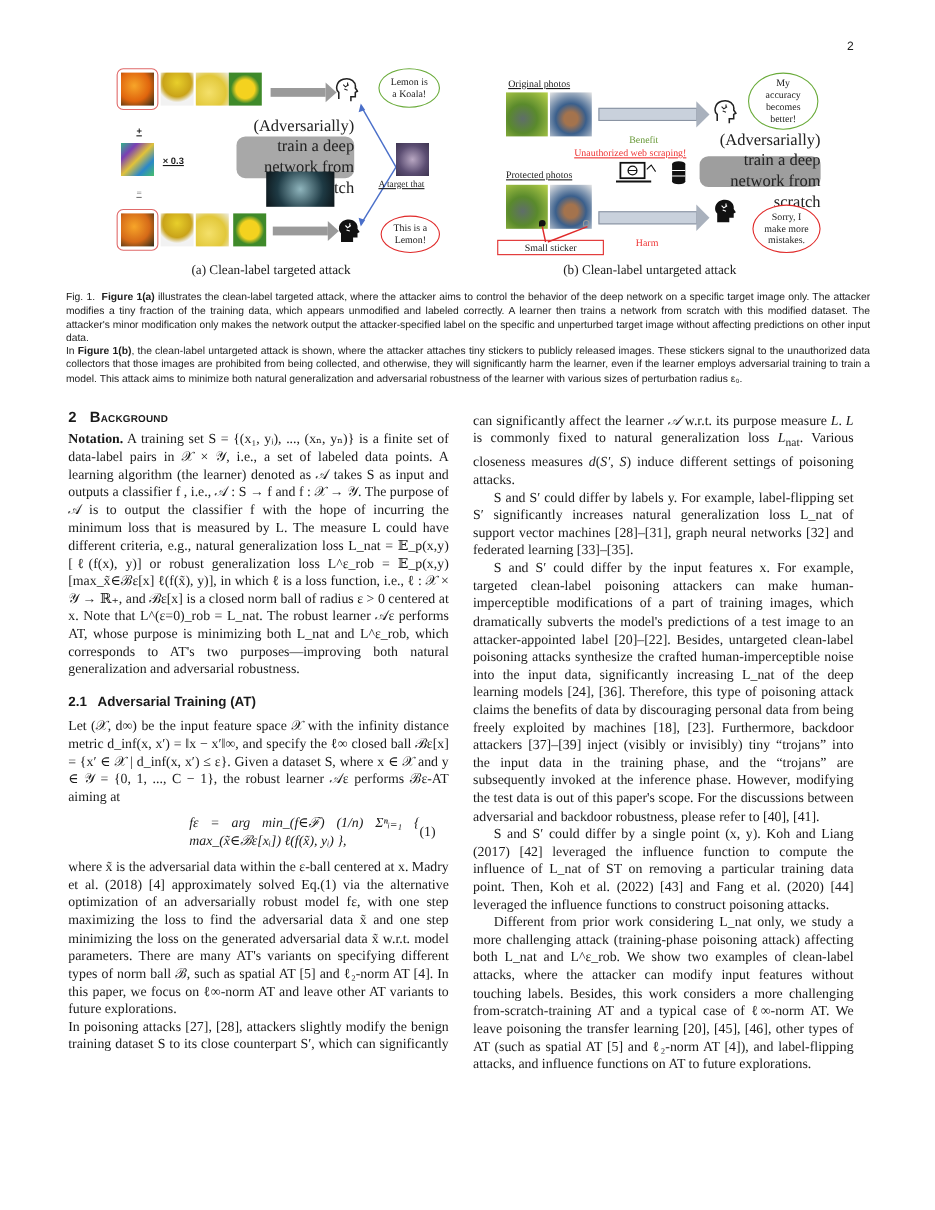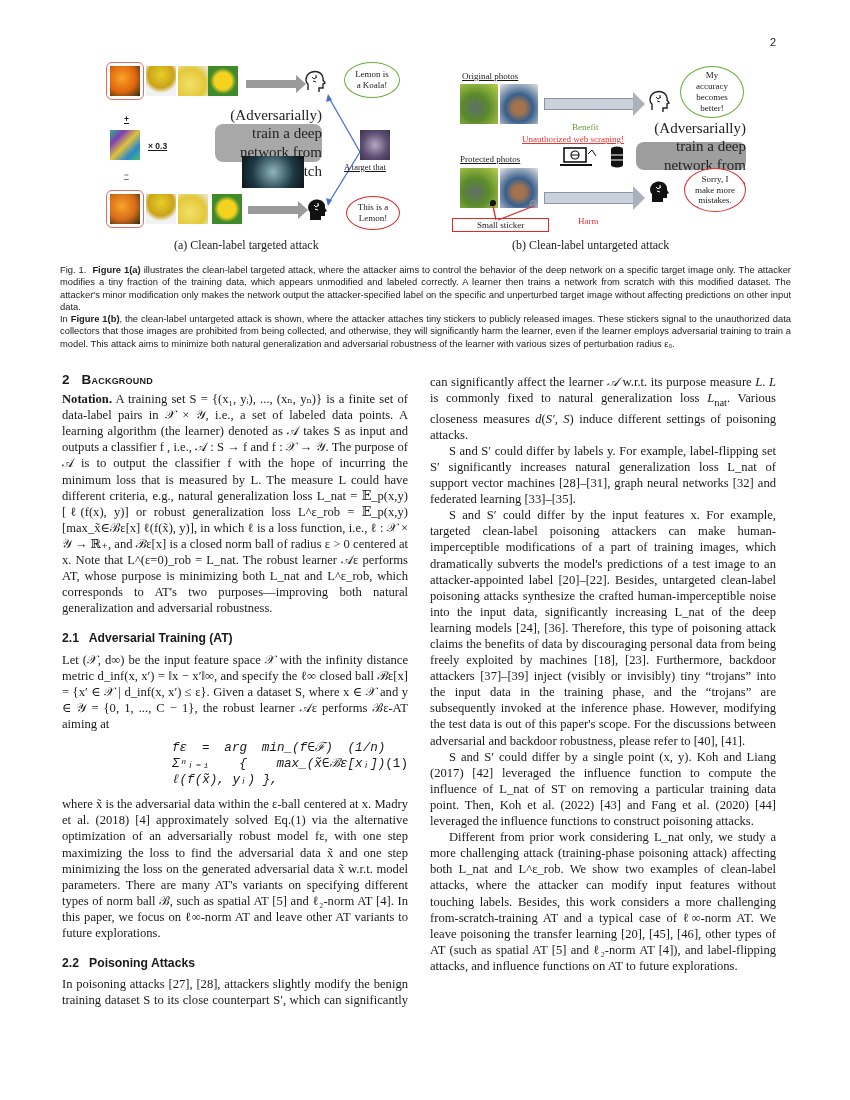--- a/index.html
+++ b/index.html
@@ -32,21 +32,21 @@
   .caption b { font-weight: bold; }
 
   
   .col { position: absolute; top: 372px; width: 346px; font-size: 12.6px; line-height: 16.1px; text-align: justify; hyphens: auto; }
   .col-left { left: 62px; }
   .col-right { left: 430px; top: 374px; }
   .sec-title { font-family: "Liberation Sans", sans-serif; font-weight: bold; font-size: 13.5px; margin-bottom: 3px; letter-spacing: 0.2px; }
   .sub-title { font-family: "Liberation Sans", sans-serif; font-weight: bold; font-size: 12.2px; margin: 14px 0 5px; }
   .p { margin: 0; }
   .indent { text-indent: 1.5em; }
-  .eq { display: flex; justify-content: center; align-items: center; margin: 8px 0 8px 0; padding-left: 110px; font-style: italic; font-size: 12.6px; font-family: Liberation Mono, monospace; }
+  .eq { display: flex; justify-content: center; align-items: center; margin: 8px 12px 8px 0; padding-left: 110px; font-style: italic; font-size: 12.6px; }
   .eq-num { font-style: normal; }
   i.m { font-style: italic; }
 </style>
 </head>
 <body>
 
 <div class="page-number">2</div>
 
 <div class="fig fig-a">
 
@@ -137,21 +137,21 @@
     </svg>
   <div style="position:absolute;left:4px;top:156px;padding:1px 24px;border:1.5px solid #e02a2a;font-size:9px;white-space:nowrap;">Small sticker</div>
 
   <div class="arrow light" style="left:96px;top:130px;width:90px;"></div>
   <div class="arrow-text redlbl" style="left:130px;top:130px;">Harm</div>
 
   <svg class="head" style="left:200px;top:118px;" viewBox="0 0 22 24">
       <path d="M4 22 V14 C1 12 1 4 8 2 C15 0 20 5 19 10 L21 13 L19 14 V18 H15 V22 Z" fill="#111"></path>
       <path d="M8 7 l2 2 l3 -2 M9 11 l3 1 M12 5 v3" stroke="#fff" stroke-width="1" fill="none"></path>
     </svg>
-  <div class="bubble red" style="left:236px;top:106px;width:62px;height:44px;padding:0 8px;text-align:center;">Sorry, I make more mistakes.</div>
+  <div class="bubble red" style="left:236px;top:124px;width:62px;height:44px;padding:0 8px;text-align:center;">Sorry, I make more mistakes.</div>
 
   <div class="subcap" style="left:64px;top:176px;">(b) Clean-label untargeted attack</div>
 </div>
 
 <div class="caption">
   <span>Fig. 1.</span>&nbsp;
   <b>Figure 1(a)</b><span> illustrates the clean-label targeted attack, where the attacker aims to control the behavior of the deep network on a specific target image only. The attacker modifies a tiny fraction of the training data, which appears unmodified and labeled correctly. A learner then trains a network from scratch with this modified dataset. The attacker's minor modification only makes the network output the attacker-specified label on the specific and unperturbed target image without affecting predictions on other input data.</span><br>
   <span>In </span><b>Figure 1(b)</b><span>, the clean-label untargeted attack is shown, where the attacker attaches tiny stickers to publicly released images. These stickers signal to the unauthorized data collectors that those images are prohibited from being collected, and otherwise, they will significantly harm the learner, even if the learner employs adversarial training to train a model. This attack aims to minimize both natural generalization and adversarial robustness of the learner with various sizes of perturbation radius ε₀.</span>
 </div>
 
@@ -162,21 +162,20 @@
   <p class="p"><b>Notation.</b><span> A training set S = {(x₁, yᵢ), ..., (xₙ, yₙ)} is a finite set of data-label pairs in 𝒳 × 𝒴, i.e., a set of labeled data points. A learning algorithm (the learner) denoted as 𝒜 takes S as input and outputs a classifier f , i.e., 𝒜 : S → f and f : 𝒳 → 𝒴. The purpose of 𝒜 is to output the classifier f with the hope of incurring the minimum loss that is measured by L. The measure L could have different criteria, e.g., natural generalization loss L_nat = 𝔼_p(x,y)[ℓ(f(x), y)] or robust generalization loss L^ε_rob = 𝔼_p(x,y)[max_x̃∈ℬε[x] ℓ(f(x̃), y)], in which ℓ is a loss function, i.e., ℓ : 𝒳 × 𝒴 → ℝ₊, and ℬε[x] is a closed norm ball of radius ε &gt; 0 centered at x. Note that L^(ε=0)_rob = L_nat. The robust learner 𝒜ε performs AT, whose purpose is minimizing both L_nat and L^ε_rob, which corresponds to AT's two purposes—improving both natural generalization and adversarial robustness.</span></p>
 
   <div class="sub-title" style="white-space:pre;">2.1   Adversarial Training (AT)</div>
   <p class="p">Let (𝒳, d∞) be the input feature space 𝒳 with the infinity distance metric d_inf(x, x′) = ‖x − x′‖∞, and specify the ℓ∞ closed ball ℬε[x] = {x′ ∈ 𝒳 | d_inf(x, x′) ≤ ε}. Given a dataset S, where x ∈ 𝒳 and y ∈ 𝒴 = {0, 1, ..., C − 1}, the robust learner 𝒜ε performs ℬε-AT aiming at</p>
   <div class="eq">
     <span>fε = arg min_(f∈ℱ) (1/n) Σⁿᵢ₌₁ { max_(x̃∈ℬε[xᵢ]) ℓ(f(x̃), yᵢ) },</span>
     <span class="eq-num">(1)</span>
   </div>
   <p class="p">where x̃ is the adversarial data within the ε-ball centered at x. Madry et al. (2018) [4] approximately solved Eq.(1) via the alternative optimization of an adversarially robust model fε, with one step maximizing the loss to find the adversarial data x̃ and one step minimizing the loss on the generated adversarial data x̃ w.r.t. model parameters. There are many AT's variants on specifying different types of norm ball ℬ, such as spatial AT [5] and ℓ₂-norm AT [4]. In this paper, we focus on ℓ∞-norm AT and leave other AT variants to future explorations.</p>
 
-  <div class="sub-title" style="white-space:pre;">2.2   Poisoning Attacks</div>
   <p class="p" style="height:32px;overflow:hidden;"><span>In poisoning attacks [27], [28], attackers slightly modify the benign training dataset S to its close counterpart S′, which can significantly affect the learner 𝒜 w.r.t. its purpose measure L. L is commonly fixed to natural generalization loss L_nat. Various closeness measures d(S′, S) induce different settings of poisoning attacks.</span></p>
 </div>
 
 <div class="col col-right">
   <p class="p">can significantly affect the learner <i class="m">𝒜</i> w.r.t. its purpose measure <i class="m">L</i>. <i class="m">L</i> is commonly fixed to natural generalization loss <i class="m">L</i><sub>nat</sub>. Various closeness measures <i class="m">d</i>(<i class="m">S′</i>, <i class="m">S</i>) induce different settings of poisoning attacks.</p>
   <p class="p indent">S and S′ could differ by labels y. For example, label-flipping set S′ significantly increases natural generalization loss L_nat of support vector machines [28]–[31], graph neural networks [32] and federated learning [33]–[35].</p>
   <p class="p indent">S and S′ could differ by the input features x. For example, targeted clean-label poisoning attackers can make human-imperceptible modifications of a part of training images, which dramatically subverts the model's predictions of a test image to an attacker-appointed label [20]–[22]. Besides, untargeted clean-label poisoning attacks synthesize the crafted human-imperceptible noise into the input data, significantly increasing L_nat of the deep learning models [24], [36]. Therefore, this type of poisoning attack claims the benefits of data by discouraging personal data from being freely exploited by machines [18], [23]. Furthermore, backdoor attackers [37]–[39] inject (visibly or invisibly) tiny “trojans” into the input data in the training phase, and the “trojans” are subsequently invoked at the inference phase. However, modifying the test data is out of this paper's scope. For the discussions between adversarial and backdoor robustness, please refer to [40], [41].</p>
   <p class="p indent">S and S′ could differ by a single point (x, y). Koh and Liang (2017) [42] leveraged the influence function to compute the influence of L_nat of ST on removing a particular training data point. Then, Koh et al. (2022) [43] and Fang et al. (2020) [44] leveraged the influence functions to construct poisoning attacks.</p>
   <p class="p indent">Different from prior work considering L_nat only, we study a more challenging attack (training-phase poisoning attack) affecting both L_nat and L^ε_rob. We show two examples of clean-label attacks, where the attacker can modify input features without touching labels. Besides, this work considers a more challenging from-scratch-training AT and a typical case of ℓ∞-norm AT. We leave poisoning the transfer learning [20], [45], [46], other types of AT (such as spatial AT [5] and ℓ₂-norm AT [4]), and label-flipping attacks, and influence functions on AT to future explorations.</p>
 </div>

